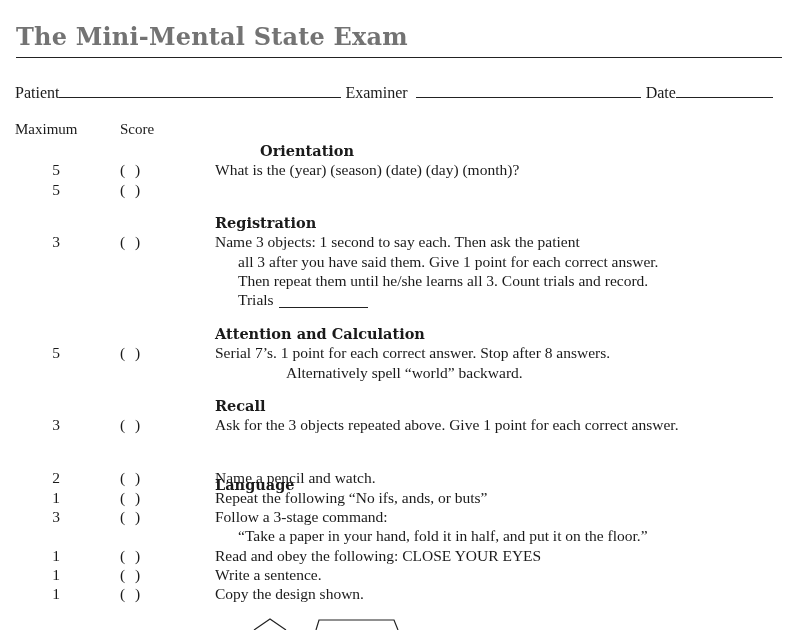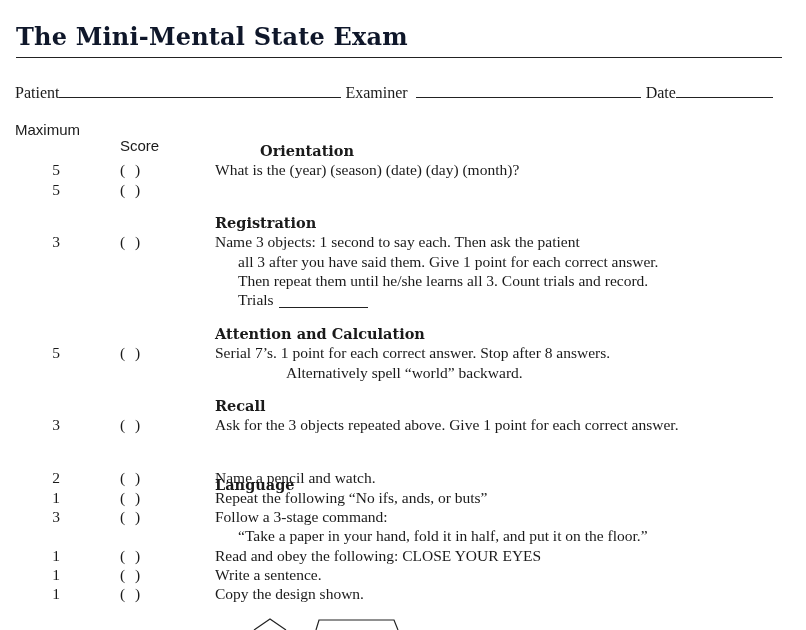--- a/index.html
+++ b/index.html
@@ -1,24 +1,24 @@
 <!DOCTYPE html>
 <html><head>
 <meta charset="utf-8">
 <style>
   html, body { margin:0; padding:0; background:#ffffff; }
   body { width:806px; height:630px; overflow:hidden; position:relative; color:#1a1a1a;
          font-family:"DejaVu Serif","Liberation Serif",serif; }
   .title { position:absolute; left:16px; top:22px; font-family:"DejaVu Serif",serif; font-weight:bold;
-           font-size:24px; letter-spacing:0.2px; color:#0f172a; white-space:nowrap; }
+           font-size:24px; letter-spacing:0.2px; color:#737373; white-space:nowrap; }
   .title-rule { position:absolute; left:16px; top:57px; width:766px; height:0; border-top:1.4px solid #222; }
   .field-row { position:absolute; left:15px; top:83px; width:770px; font-family:"Liberation Serif",serif;
                font-size:16px; display:flex; align-items:baseline; white-space:nowrap; }
   .blank { display:inline-block; border-bottom:1px solid #222; height:14px; }
-  .colhead { position:absolute; top:121px; font-family:Liberation Sans, sans-serif; font-size:15px; }
+  .colhead { position:absolute; top:121px; font-family:Liberation Serif, serif; font-size:15px; }
   .row { position:absolute; left:0; width:806px; height:20px; font-family:"Liberation Serif",serif; font-size:15.5px; white-space:nowrap; }
   .max { position:absolute; left:50px; width:12px; text-align:center; }
   .score { position:absolute; left:120px; letter-spacing:3px; }
   .text { position:absolute; left:215px; }
   .text.indent { left:238px; }
   .section { position:absolute; left:215px; font-family:"DejaVu Serif",serif; font-weight:bold; font-size:14.5px; }
   .design { position:absolute; top:618px; }
 </style>
 </head>
 <body>
@@ -32,21 +32,21 @@
   <span style="width:4px;"></span>
   <span>Examiner</span>
   <span style="width:8px;"></span>
   <span class="blank" style="width:225px;"></span>
   <span style="width:5px;"></span>
   <span>Date</span>
   <span class="blank" style="width:97px;"></span>
 </div>
 
 <div class="colhead" style="left:15px;">Maximum</div>
-<div class="colhead" style="left:120px;margin-top:16px;">Score</div>
+<div class="colhead" style="left:120px;">Score</div>
 
 <div class="section" style="top:142px;margin-left:45px;">Orientation</div>
 <div class="row" style="top:161px;">
   <span class="max">5</span>
   <span class="score">( )</span>
   <span class="text">What is the (year) (season) (date) (day) (month)?</span>
 </div>
 <div class="row" style="top:181px;">
   <span class="max">5</span>
   <span class="score">( )</span>

